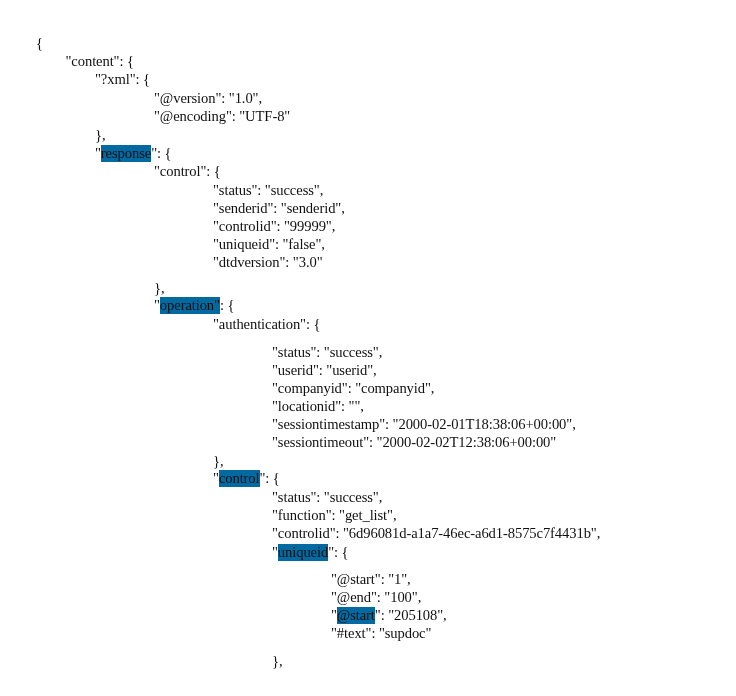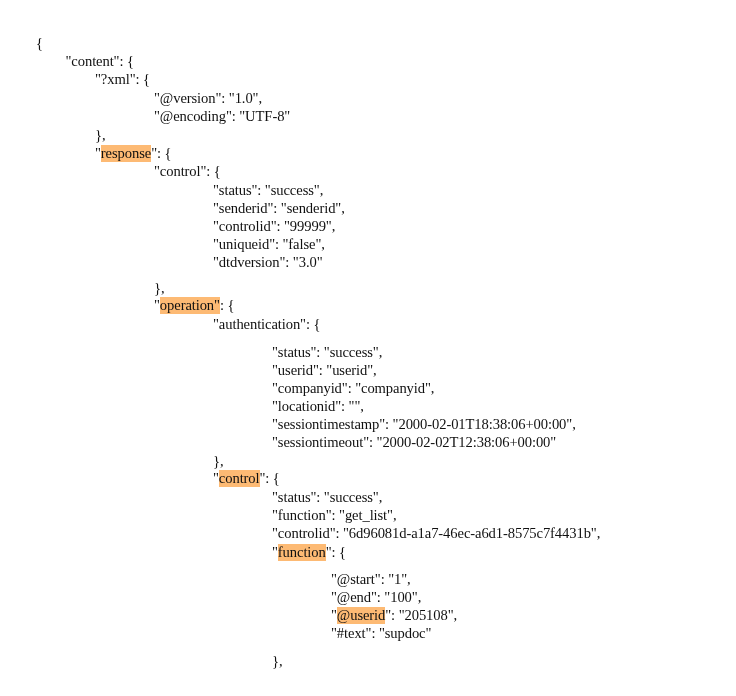--- a/index.html
+++ b/index.html
@@ -24,21 +24,21 @@
   .code-line {
     position: absolute;
     white-space: pre;
     font-family: "Liberation Serif", "DejaVu Serif", serif;
     font-size: 14.6px;
     line-height: 15px;
     letter-spacing: -0.1px;
     color: #101010;
   }
   .hl {
-    background: #fdba74;
+    background: #0369a1;
     color: #101010;
     padding: 0 0 1px 0;
     box-decoration-break: clone;
   }
 </style>
 </head>
 <body>
 
 <div id="json-listing">
     <div class="code-line" style="left: 36px; top: 36px;">{</div>
@@ -61,19 +61,19 @@
     <div class="code-line" style="left: 272px; top: 363px;">"userid": "userid",</div>
     <div class="code-line" style="left: 272px; top: 381px;">"companyid": "companyid",</div>
     <div class="code-line" style="left: 272px; top: 399px;">"locationid": "",</div>
     <div class="code-line" style="left: 272px; top: 417px;">"sessiontimestamp": "2000-02-01T18:38:06+00:00",</div>
     <div class="code-line" style="left: 272px; top: 435px;">"sessiontimeout": "2000-02-02T12:38:06+00:00"</div>
     <div class="code-line" style="left: 213px; top: 454px;">},</div>
     <div class="code-line" style="left: 213px; top: 471px;"><span>"</span><span class="hl">control</span><span>": {</span></div>
     <div class="code-line" style="left: 272px; top: 490px;">"status": "success",</div>
     <div class="code-line" style="left: 272px; top: 508px;">"function": "get_list",</div>
     <div class="code-line" style="left: 272px; top: 526px;">"controlid": "6d96081d-a1a7-46ec-a6d1-8575c7f4431b",</div>
-    <div class="code-line" style="left: 272px; top: 545px;"><span>"</span><span class="hl">function</span><span>": {</span></div>
+    <div class="code-line" style="left: 272px; top: 545px;"><span>"</span><span class="hl">uniqueid</span><span>": {</span></div>
     <div class="code-line" style="left: 331px; top: 572px;">"@start": "1",</div>
     <div class="code-line" style="left: 331px; top: 590px;">"@end": "100",</div>
-    <div class="code-line" style="left: 331px; top: 608px;"><span>"</span><span class="hl">@userid</span><span>": "205108",</span></div>
+    <div class="code-line" style="left: 331px; top: 608px;"><span>"</span><span class="hl">@start</span><span>": "205108",</span></div>
     <div class="code-line" style="left: 331px; top: 626px;">"#text": "supdoc"</div>
     <div class="code-line" style="left: 272px; top: 654px;">},</div>
   </div>
 
 </body></html>

